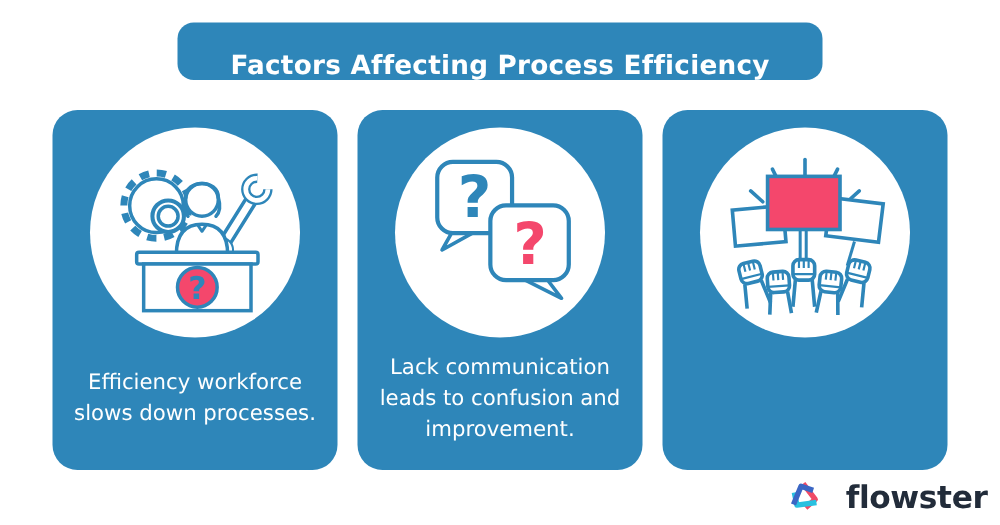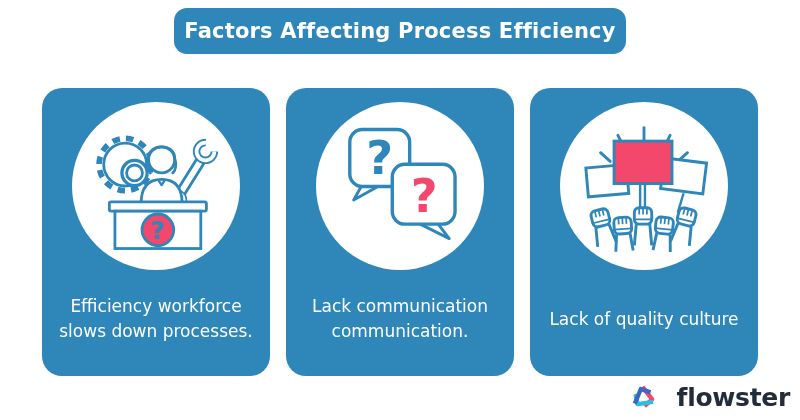--- a/index.html
+++ b/index.html
@@ -5,24 +5,24 @@
   html,body{margin:0;padding:0;background:#fff;}
   .page{
     position:relative;
     width:800px;height:420px;
     background:#ffffff;
     overflow:hidden;
     font-family:"DejaVu Sans","Liberation Sans",sans-serif;
   }
   
   .header{
-    position:absolute;top:8px;left:50%;transform:translateX(-50%);
-    width:452px;height:46px;
+    position:absolute;top:18px;left:50%;transform:translateX(-50%);
+    width:516px;height:46px;
     background:#2E86B9;border-radius:13px;
-    display:flex;align-items:center;justify-content:center;
+    display:flex;align-items:flex-end;justify-content:center;
   }
   .header .title{
     color:#ffffff;font-size:21px;font-weight:bold;letter-spacing:.2px;
     white-space:nowrap;
   }
   
   .cards{
     position:absolute;top:88px;left:0;right:0;
     display:flex;gap:16px;padding:0 42px;
   }
@@ -111,21 +111,22 @@
           <rect x="23" y="14" width="62" height="59" rx="13" fill="#fff" stroke="#2E86B9" stroke-width="3.5"></rect>
           <text x="54" y="60" text-anchor="middle" font-size="48" fill="#2E86B9">?</text>
 
           <path d="M113,110 L126,127 L96,112 Z" fill="#fff" stroke="#2E86B9" stroke-width="3" stroke-linejoin="round"></path>
           <rect x="67" y="50" width="65" height="62" rx="13" fill="#fff" stroke="#2E86B9" stroke-width="3.5"></rect>
           <text x="100" y="99" text-anchor="middle" font-size="48" fill="#F4476C">?</text>
         </svg>
       </div>
       <div class="caption">
         <span>Lack communication</span>
-        <span>communication.</span>
+        <span>leads to confusion and</span>
+        <span>improvement.</span>
       </div>
     </div>
 
     <div class="card">
       <div class="circle">
         <svg width="150" height="140" viewBox="0 0 150 145">
           <g stroke="#2E86B9" stroke-width="3" stroke-linecap="round">
             <line x1="30" y1="38" x2="40" y2="47"></line>
             <line x1="48" y1="20" x2="54" y2="32"></line>
             <line x1="75" y1="12" x2="75" y2="26"></line>
@@ -165,21 +166,20 @@
             </g>
             <g transform="translate(119,105) rotate(14)">
               <path d="M-7,8 L-10,28 M7,8 L10,28" stroke="#2E86B9" stroke-width="3" fill="none"></path>
               <rect x="-9" y="-9" width="18" height="17" rx="5" fill="#fff" stroke="#2E86B9" stroke-width="3"></rect>
               <path d="M-4,-9 L-4,-2 M0,-9 L0,-2 M4,-9 L4,-2 M-9,3 L9,3" stroke="#2E86B9" stroke-width="1.8" fill="none"></path>
             </g>
           </g>
         </svg>
       </div>
       <div class="caption">
-        <span>Lack of quality culture</span>
       </div>
     </div>
 
   </div>
 
   <div class="footer">
     <svg width="27" height="27" viewBox="-14 -14 28 28">
       <g fill="none" stroke-linejoin="round">
         <path d="M-1,-11 L9,2 L1,9" stroke="#F04A66" stroke-width="4.5"></path>
         <path d="M-1,-11 L9,2 L1,9" stroke="#29C0E0" stroke-width="4.5" transform="rotate(120)"></path>

